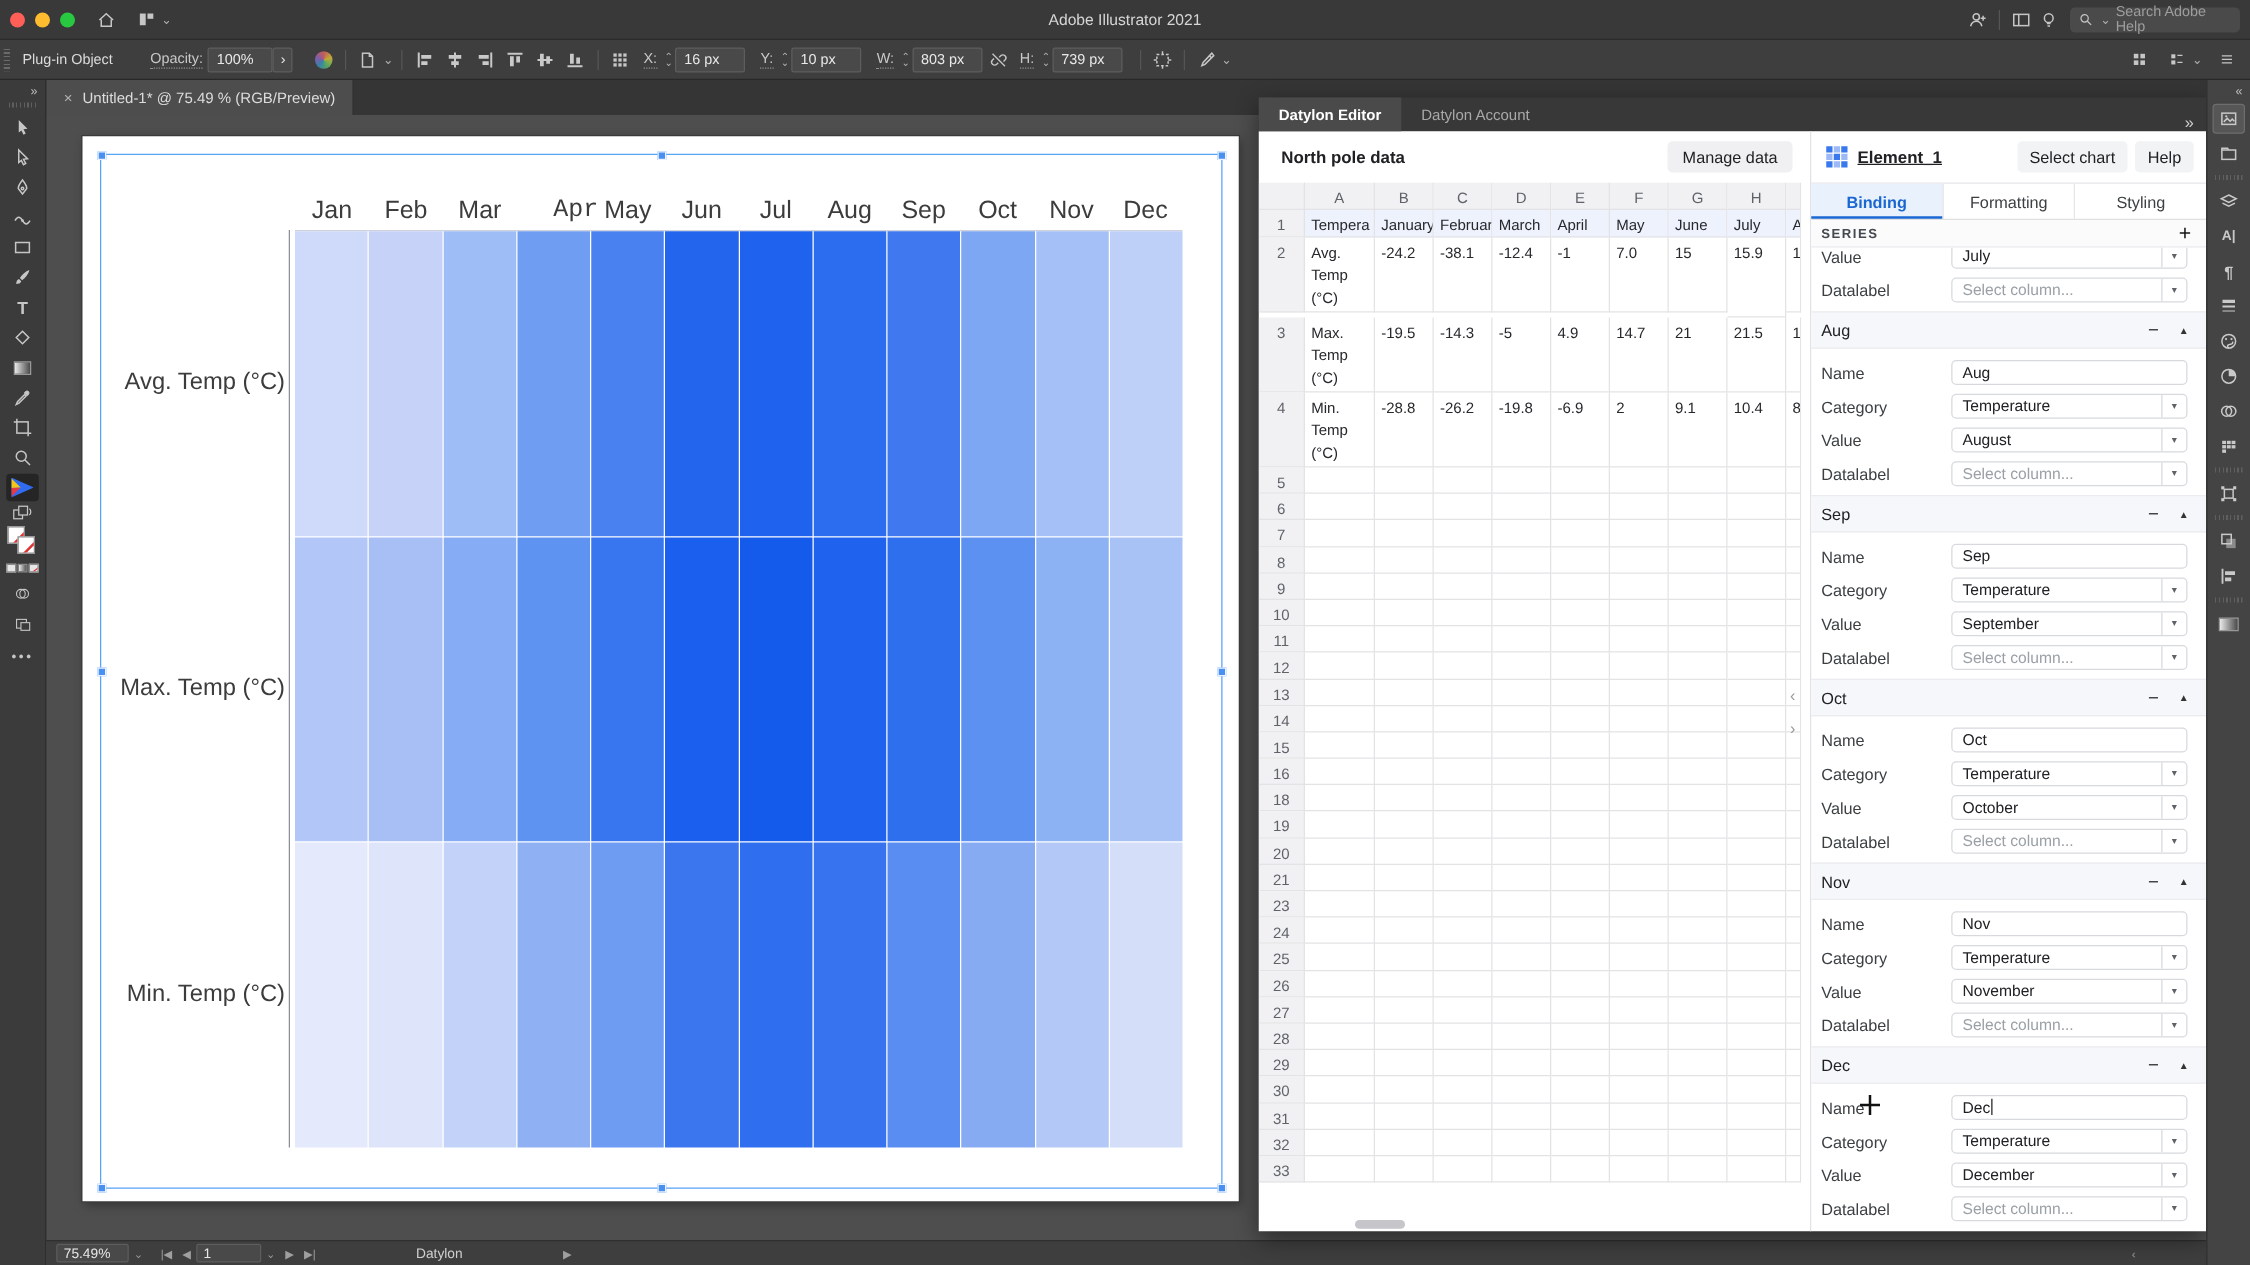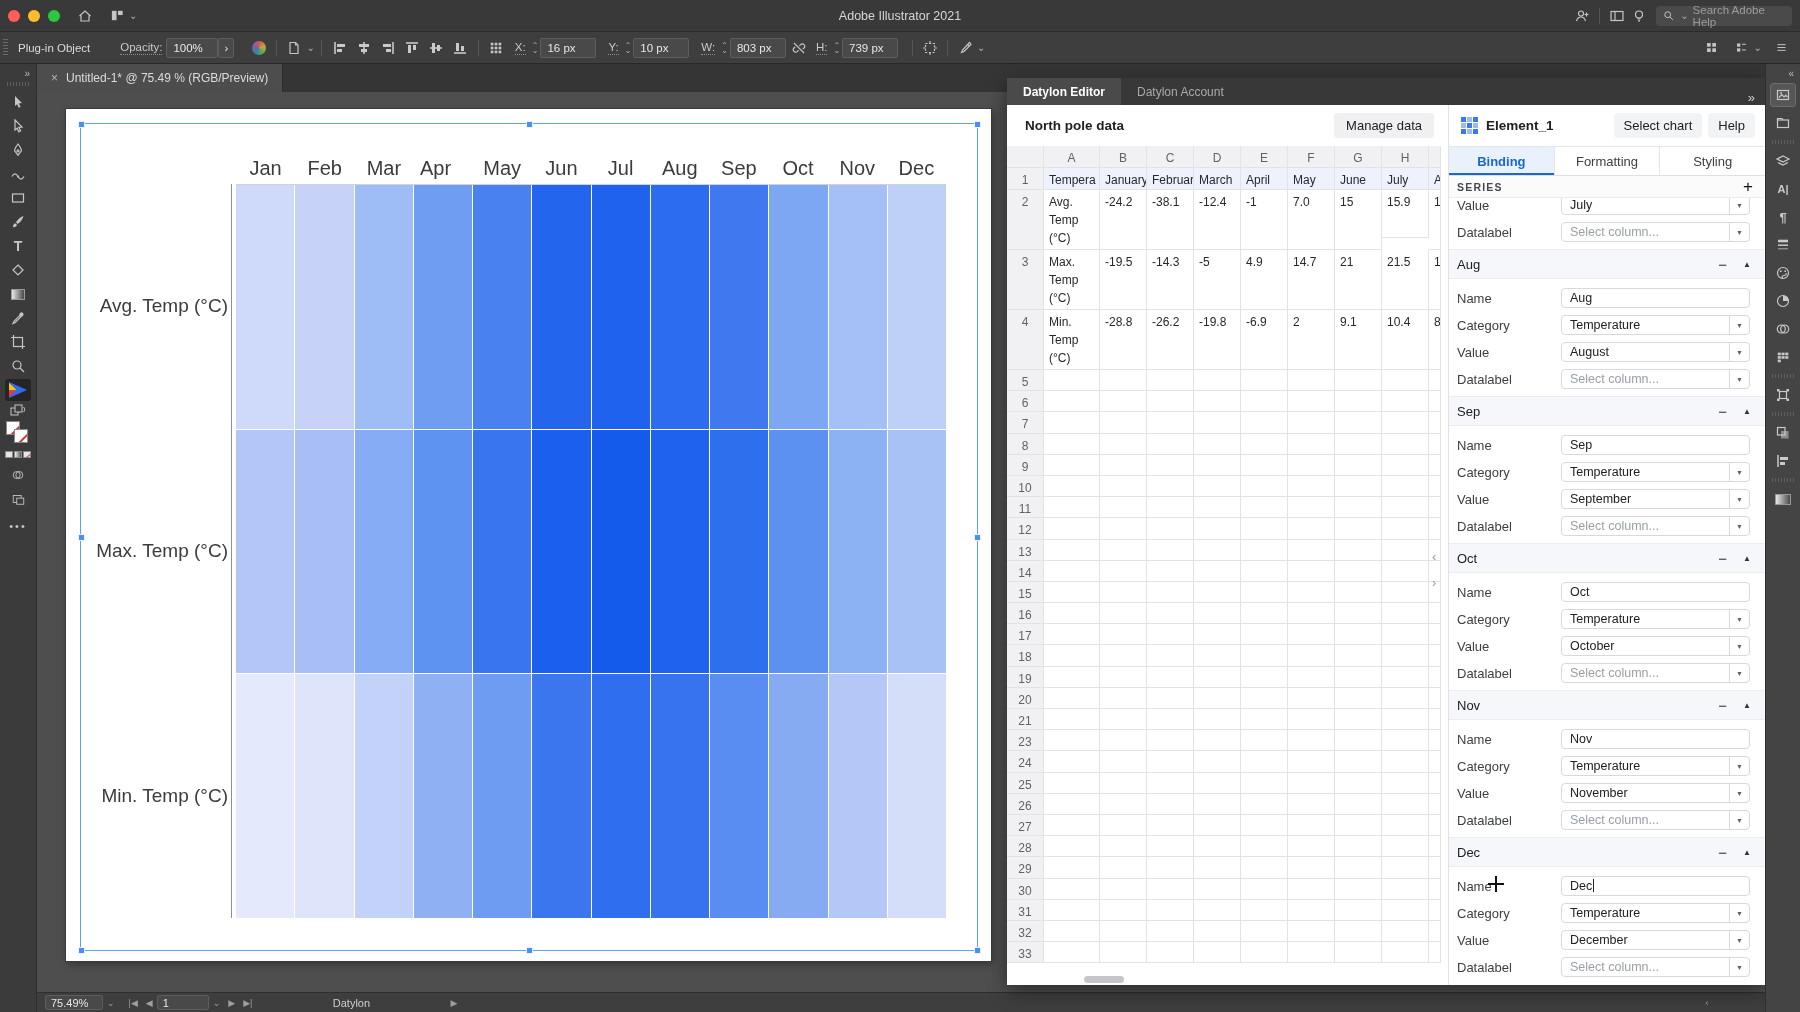--- a/index.html
+++ b/index.html
@@ -102,21 +102,21 @@
     white-space:pre-line; line-height:1.5; }
   .scell.numcol { background:#f1f1f4; color:#5f6368; text-align:center; padding-left:0; }
   .scell.head { background:#f1f1f4; color:#5f6368; text-align:center; padding-left:0; }
   .srow.monthrow .scell:not(.numcol) { background:#edf2fd; }
   #sheet-scroll-thumb { position:absolute; left:77px; bottom:2px; width:40px; height:7px; background:#c5c5ca; border-radius:4px; }
   .split-chev { position:absolute; left:425px; font-size:13px; color:#9a9a9a; }
 
   #el-header { height:41px; display:flex; align-items:center; padding:0 10px 0 12px; gap:8px; }
   #el-icon { display:grid; grid-template-columns:repeat(3,5px); grid-auto-rows:5px; gap:1px; }
   #el-icon span { background:#3a78ee; } #el-icon span:nth-child(even){ background:#9db9f6; }
-  #el-name { font-weight:bold; font-size:13.5px; }
+  #el-name { font-weight:bold; font-size:13.5px;text-decoration:underline; }
   .el-btn { background:#f1f3f4; border-radius:4px; padding:5px 10px; font-size:13px; white-space:nowrap; }
   #el-btns { margin-left:auto; display:flex; gap:6px; }
 
   #bind-tabs { height:30px; display:flex; border-top:1px solid #e6e6e9; border-bottom:1px solid #e0e0e3; }
   .bind-tab { flex:1; display:flex; align-items:center; justify-content:center; font-size:13px; color:#3c4043;
     border-right:1px solid #e6e6e9; }
   .bind-tab:last-child { border-right:none; }
   .bind-tab.active { background:#e9f1fd; color:#1a67d2; font-weight:bold; box-shadow:inset 0 -2px 0 #1a67d2; }
 
   #series-bar { position:relative; z-index:3; height:22px; background:#fbfbfc; border-bottom:1px solid #ececef;
@@ -467,21 +467,21 @@
       <span>Untitled-1* @ 75.49 % (RGB/Preview)</span>
     </div>
   </div>
 
   <div id="canvas">
     <div id="artboard"></div>
     <div id="chart-layer">
         <div class="month-label" style="left: 199px; width: 59.1667px;">Jan</div>
         <div class="month-label" style="left: 258.167px; width: 59.1667px;">Feb</div>
         <div class="month-label" style="left: 317.333px; width: 59.1667px;">Mar</div>
-        <div class="month-label" style="left: 369px; width: 59.1667px;">Apr</div>
+        <div class="month-label" style="left: 394px; width: 59.1667px; font-family: Liberation Mono, monospace;">Apr</div>
         <div class="month-label" style="left: 435.667px; width: 59.1667px;">May</div>
         <div class="month-label" style="left: 494.833px; width: 59.1667px;">Jun</div>
         <div class="month-label" style="left: 554px; width: 59.1667px;">Jul</div>
         <div class="month-label" style="left: 613.167px; width: 59.1667px;">Aug</div>
         <div class="month-label" style="left: 672.333px; width: 59.1667px;">Sep</div>
         <div class="month-label" style="left: 731.5px; width: 59.1667px;">Oct</div>
         <div class="month-label" style="left: 790.667px; width: 59.1667px;">Nov</div>
         <div class="month-label" style="left: 849.833px; width: 59.1667px;">Dec</div>
         <div id="hm-axis" style="left: 194px; top: 92px; height: 734px;"></div>
         <div id="hm-grid" style="left: 199px; top: 92px; width: 710px; height: 734px; grid-template-columns: repeat(12, 1fr); grid-template-rows: repeat(3, 1fr);">
@@ -695,21 +695,21 @@
               <div class="scell numcol" style="width: 37px; height: 60px;">2</div>
               <div class="scell" style="width: 56px; height: 60px;">Avg.
 Temp
 (°C)</div>
               <div class="scell" style="width: 47px; height: 60px;">-24.2</div>
               <div class="scell" style="width: 47px; height: 60px;">-38.1</div>
               <div class="scell" style="width: 47px; height: 60px;">-12.4</div>
               <div class="scell" style="width: 47px; height: 60px;">-1</div>
               <div class="scell" style="width: 47px; height: 60px;">7.0</div>
               <div class="scell" style="width: 47px; height: 60px;">15</div>
-              <div class="scell" style="width: 47px; height: 48px;">15.9</div>
+              <div class="scell" style="width: 47px; height: 64px;">15.9</div>
               <div class="scell" style="width: 12px; height: 60px;">1</div>
             </div>
             <div class="srow ">
               <div class="scell numcol" style="width: 37px; height: 60px;">3</div>
               <div class="scell" style="width: 56px; height: 60px;">Max.
 Temp
 (°C)</div>
               <div class="scell" style="width: 47px; height: 60px;">-19.5</div>
               <div class="scell" style="width: 47px; height: 60px;">-14.3</div>
               <div class="scell" style="width: 47px; height: 60px;">-5</div>
@@ -860,32 +860,20 @@
               <div class="scell" style="width: 47px; height: 21.2px;"></div>
               <div class="scell" style="width: 47px; height: 21.2px;"></div>
               <div class="scell" style="width: 47px; height: 21.2px;"></div>
               <div class="scell" style="width: 47px; height: 21.2px;"></div>
               <div class="scell" style="width: 47px; height: 21.2px;"></div>
               <div class="scell" style="width: 47px; height: 21.2px;"></div>
               <div class="scell" style="width: 12px; height: 21.2px;"></div>
             </div>
             <div class="srow ">
               <div class="scell numcol" style="width: 37px; height: 21.2px;">16</div>
-              <div class="scell" style="width: 56px; height: 21.2px;"></div>
-              <div class="scell" style="width: 47px; height: 21.2px;"></div>
-              <div class="scell" style="width: 47px; height: 21.2px;"></div>
-              <div class="scell" style="width: 47px; height: 21.2px;"></div>
-              <div class="scell" style="width: 47px; height: 21.2px;"></div>
-              <div class="scell" style="width: 47px; height: 21.2px;"></div>
-              <div class="scell" style="width: 47px; height: 21.2px;"></div>
-              <div class="scell" style="width: 47px; height: 21.2px;"></div>
-              <div class="scell" style="width: 12px; height: 21.2px;"></div>
-            </div>
-            <div class="srow ">
-              <div class="scell numcol" style="width: 37px; height: 21.2px;">17</div>
               <div class="scell" style="width: 56px; height: 21.2px;"></div>
               <div class="scell" style="width: 47px; height: 21.2px;"></div>
               <div class="scell" style="width: 47px; height: 21.2px;"></div>
               <div class="scell" style="width: 47px; height: 21.2px;"></div>
               <div class="scell" style="width: 47px; height: 21.2px;"></div>
               <div class="scell" style="width: 47px; height: 21.2px;"></div>
               <div class="scell" style="width: 47px; height: 21.2px;"></div>
               <div class="scell" style="width: 47px; height: 21.2px;"></div>
               <div class="scell" style="width: 12px; height: 21.2px;"></div>
             </div>

